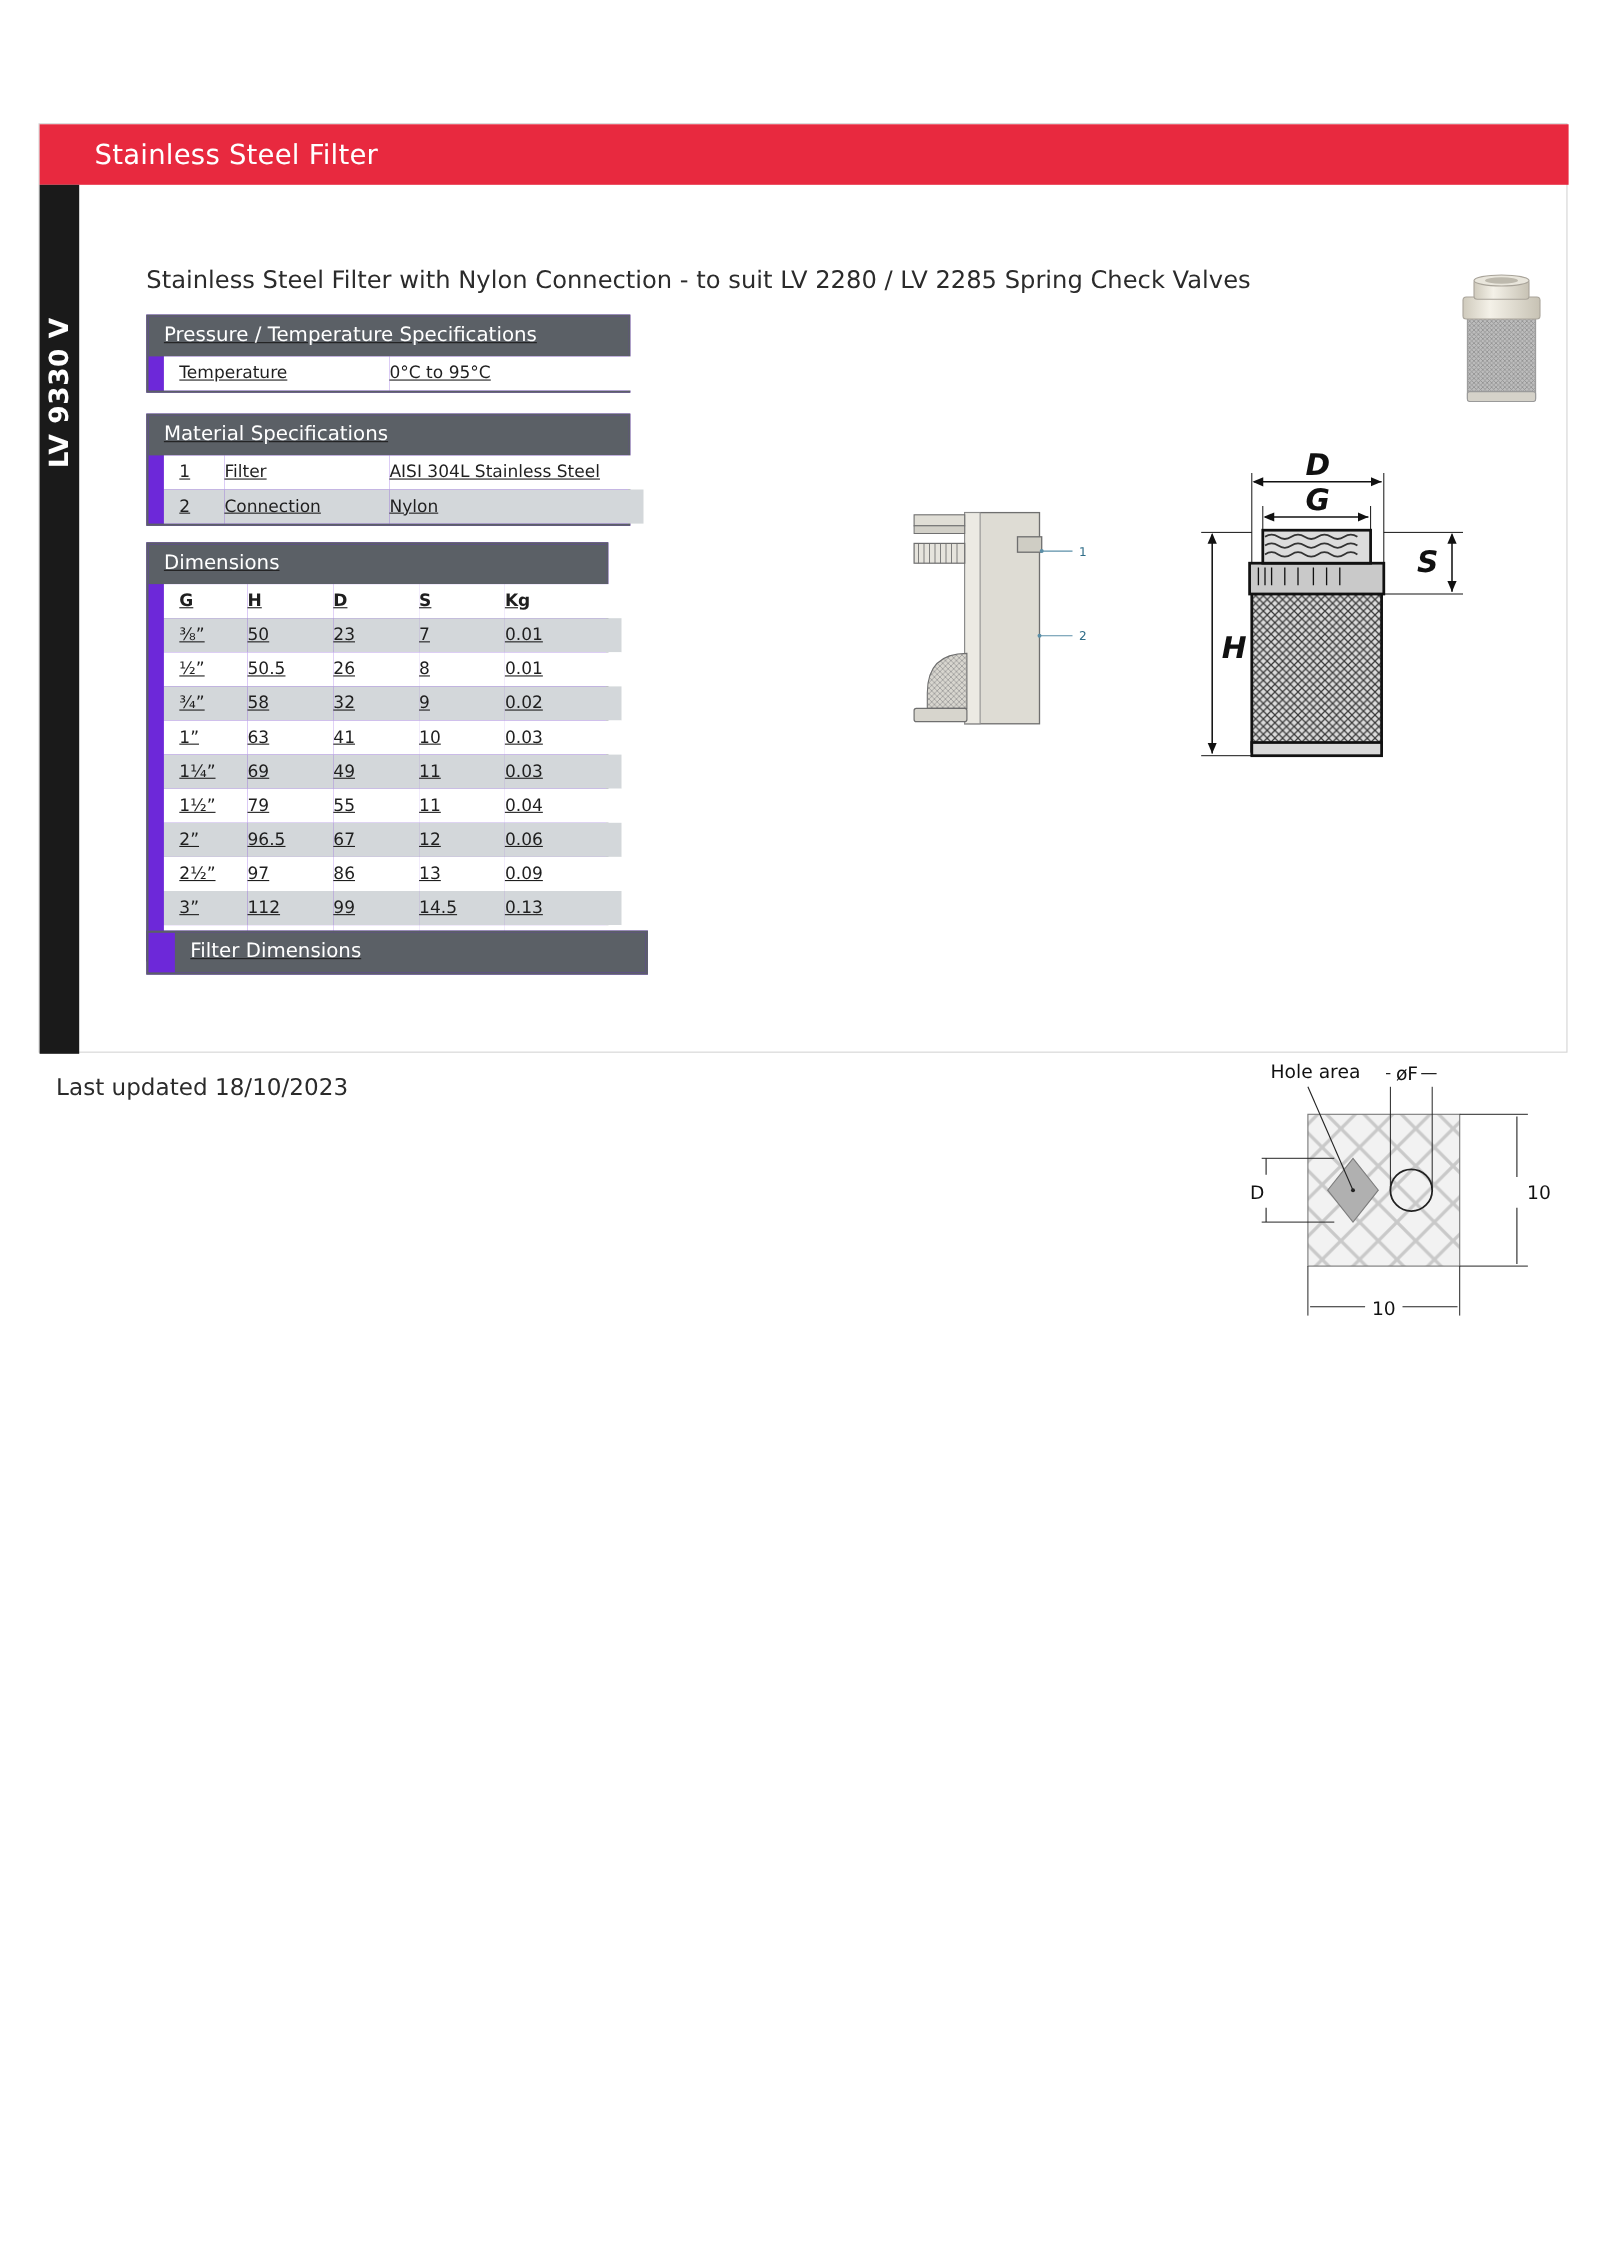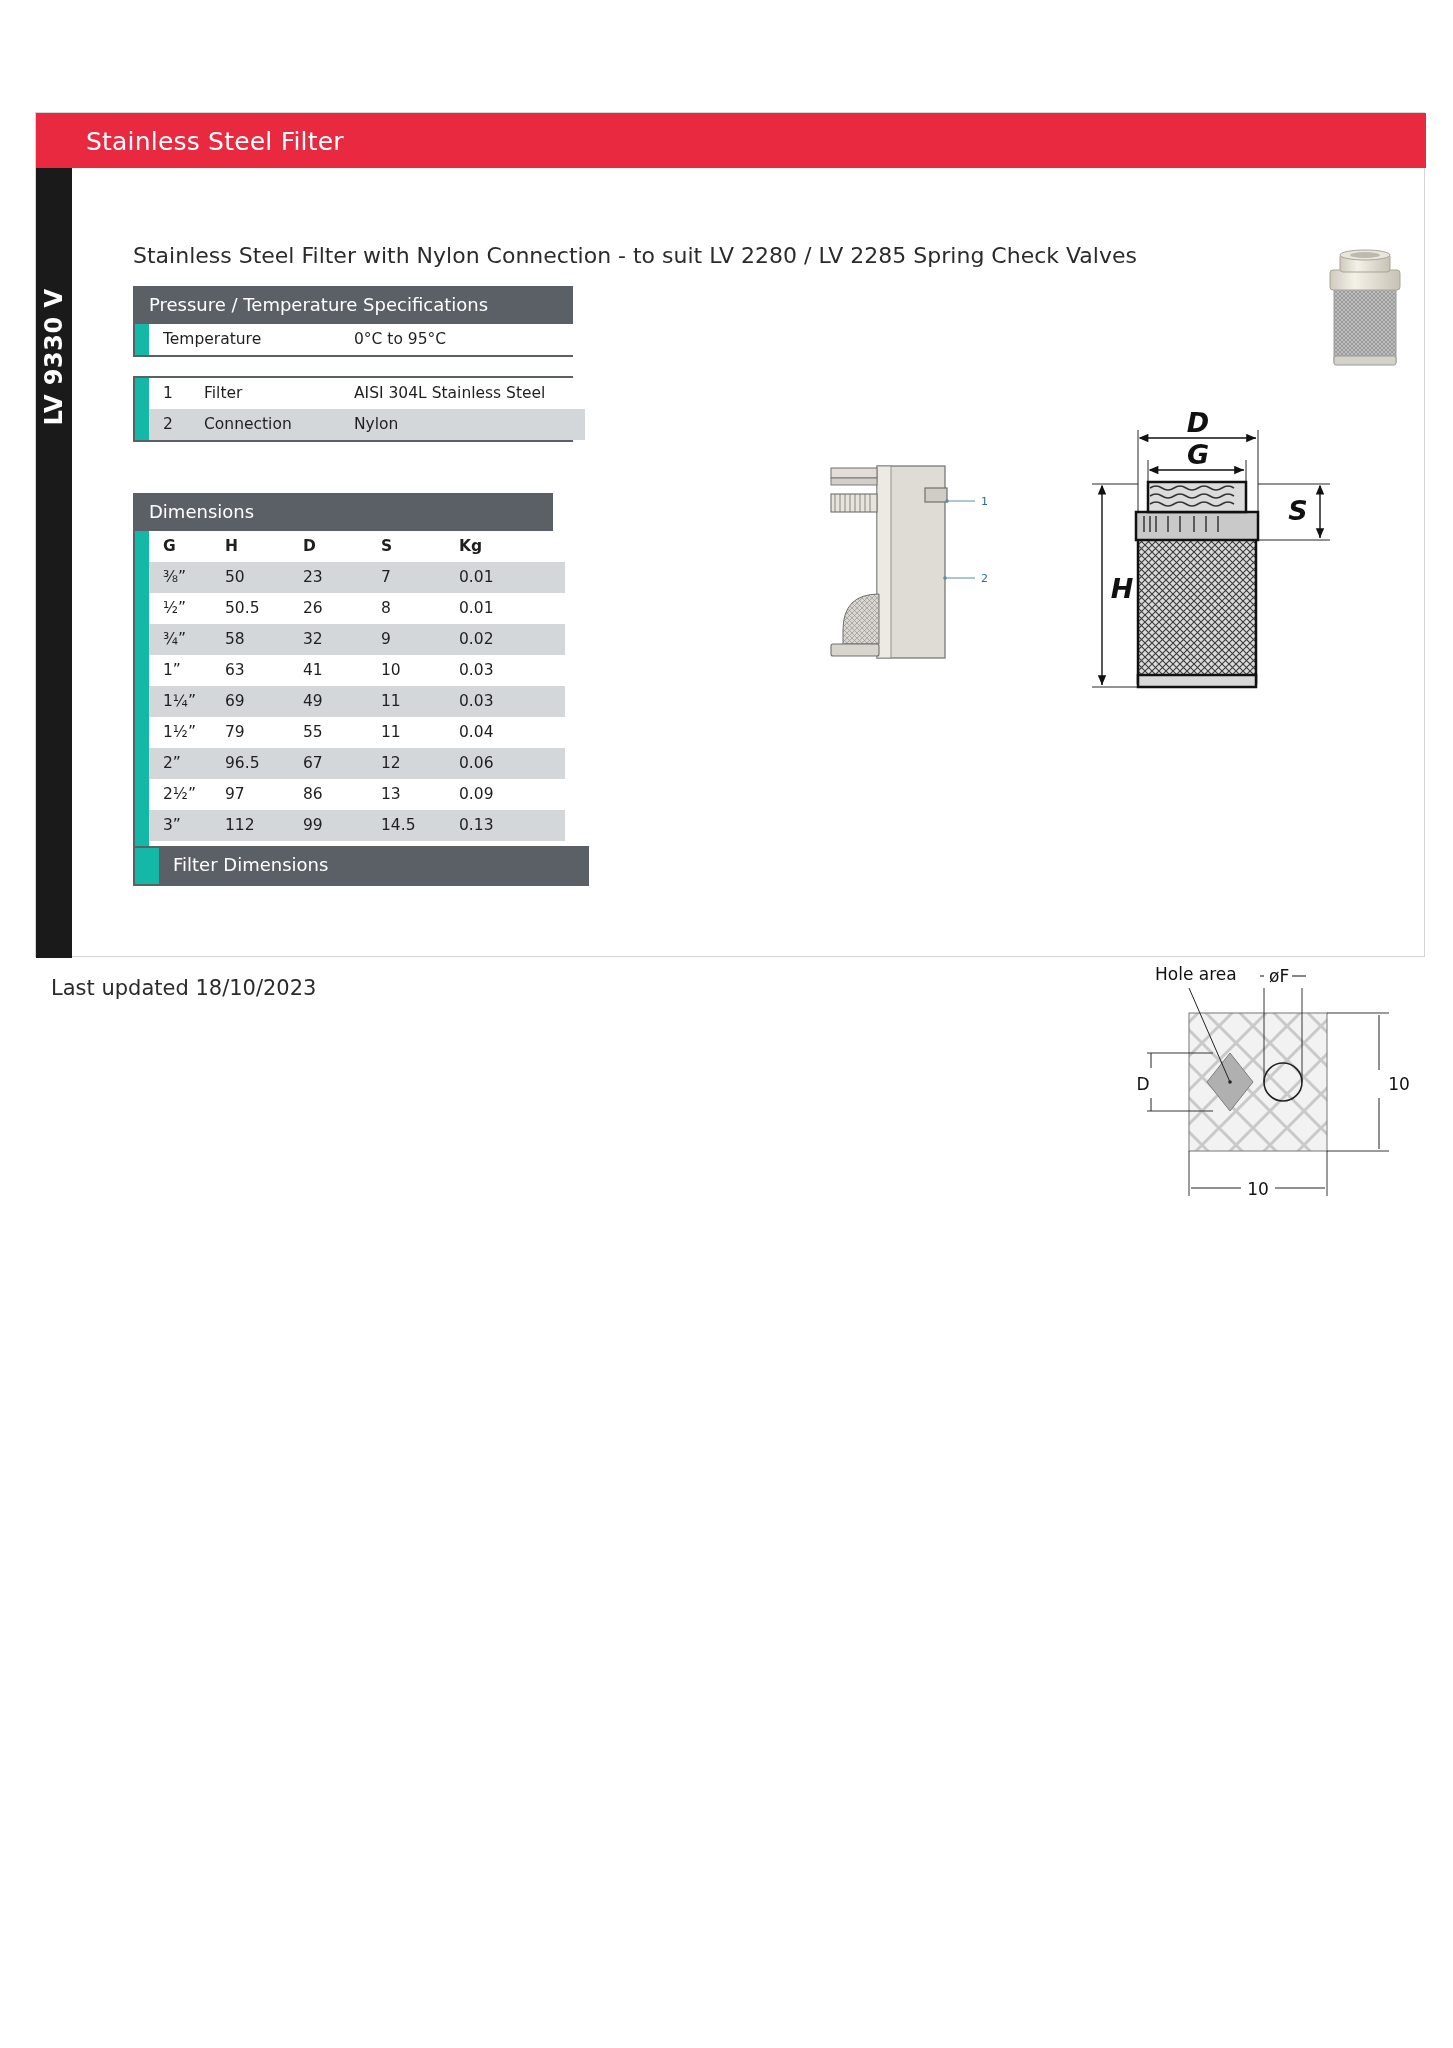--- a/index.html
+++ b/index.html
@@ -82,21 +82,22 @@
     white-space: nowrap;
   }
 
   
   .tbl {
     position: absolute;
     border: 2px solid #5b6066;
     border-collapse: collapse;
     font-size: 15.5px;
     color: #1f1f1f;
-    background: #14b8a6;
+    background: #6d28d9;
+    text-decoration: underline;
   }
   .tbl .thead {
     background: #5b6066;
     color: #ffffff;
     font-size: 18px;
     padding: 7px 14px 8px 14px;
     line-height: 1.15;
   }
   .tbl table { border-collapse: collapse; width: 100%; margin-left: 14px; }
   .tbl td, .tbl th {
@@ -175,20 +176,21 @@
         <tbody>
             <tr class="row-white">
           <td class="c1 pad-l">Temperature</td>
           <td>0°C to 95°C</td>
         </tr>
       </tbody>
         </table>
     </div>
 
     <div class="tbl" id="tbl-mat">
+      <div class="thead">Material Specifications</div>
       <table>
         <tbody>
             <tr class="row-white">
           <td class="c1 pad-l">1</td>
           <td class="c2">Filter</td>
           <td>AISI 304L Stainless Steel</td>
         </tr>
         <tr class="row-alt">
           <td class="c1 pad-l">2</td>
           <td class="c2">Connection</td>

